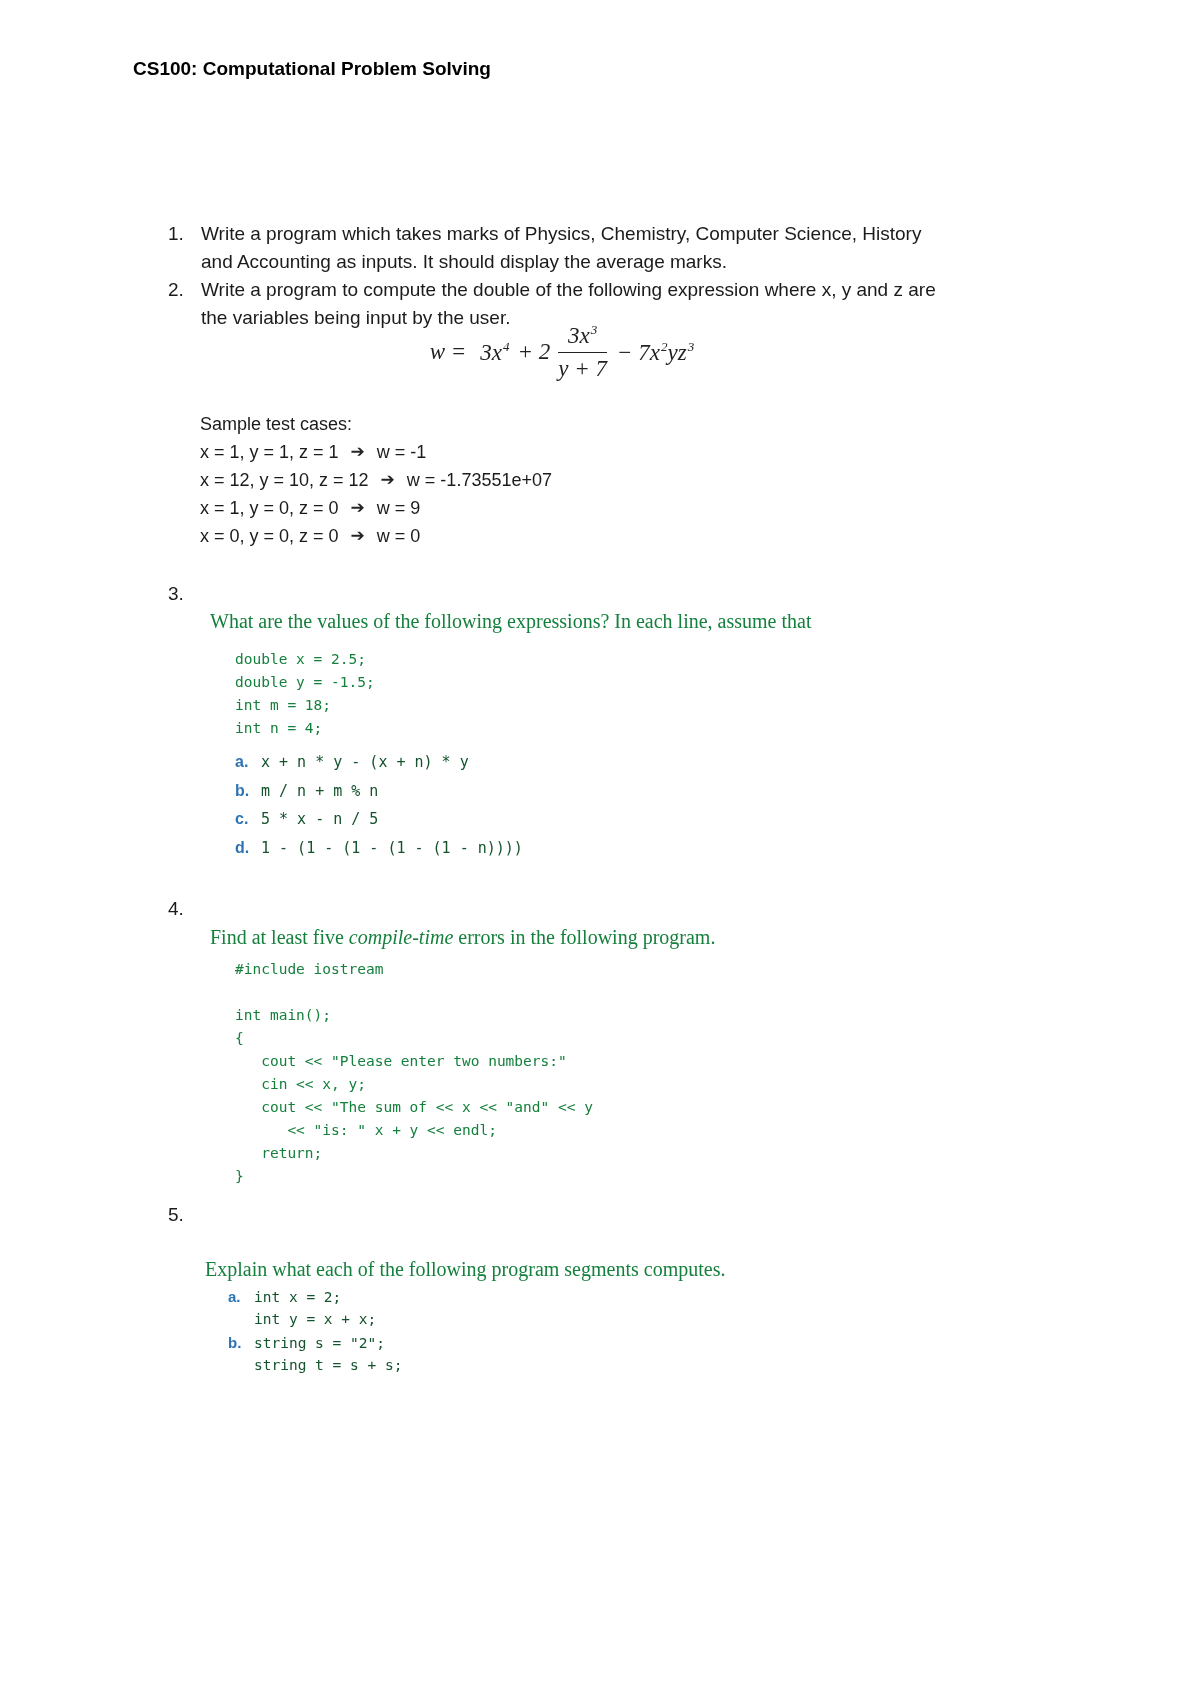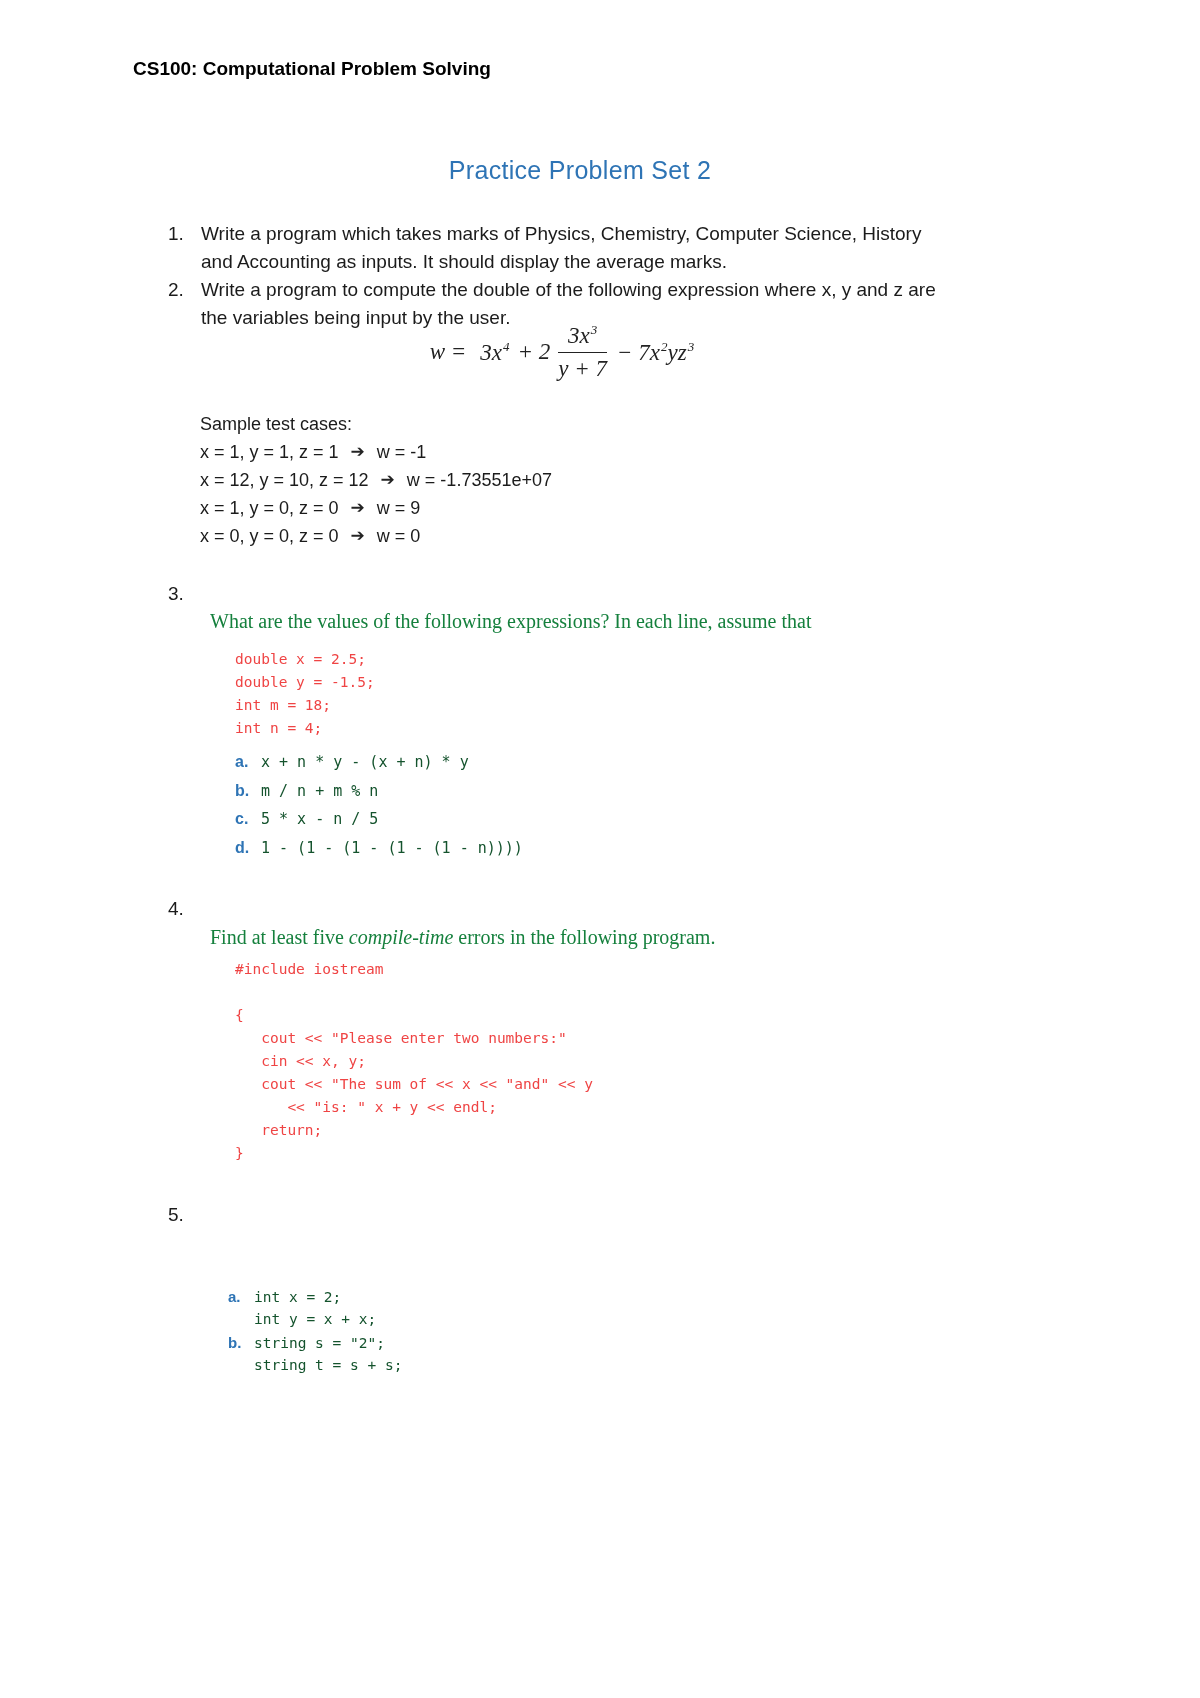--- a/index.html
+++ b/index.html
@@ -39,21 +39,21 @@
   .secnum { left:168px; font-size:19px; }
   .p3num { top:583px; }
   .p4num { top:898px; }
   .p5num { top:1204px; }
 
   .serifq { font-family:"Liberation Serif", serif; font-size:20px; color:#15803d; }
   .q3 { left:210px; top:610px; }
   .q4 { left:210px; top:926px; }
   .q5 { left:205px; top:1258px; }
 
-  .code { font-family:"DejaVu Sans Mono", monospace; font-size:14.5px; line-height:23px; color:#ef4444; }
+  .code { font-family:"DejaVu Sans Mono", monospace; font-size:14.5px; line-height:23px; color:#15803d; }
   .cl { white-space:pre; min-height:23px; }
   .c3 { left:235px; top:648px; }
   .c4 { left:235px; top:958px; }
 
   .exprs3 { left:235px; top:753px; }
   .expr { height:28.5px; display:flex; align-items:baseline; }
   .elabel { display:inline-block; width:26px; font-weight:bold; font-size:16px; flex:0 0 auto; }
   .ecode { font-family:"DejaVu Sans Mono", monospace; font-size:15px; white-space:pre; color:#14532d; }
 
   .seg5 { left:228px; top:1288px; }
@@ -64,21 +64,20 @@
 
   .footer { left:133px; top:1498px; font-size:19px; color:#000; }
 </style>
 </head>
 <body>
 
 <div class="page">
 
   <div class="abs header">CS100: Computational Problem Solving</div>
 
-  <div class="abs title" style="color: rgb(46, 116, 181);">Practice Problem Set 2</div>
 
   <div class="abs problem p1">
     <div class="prow">
       <span class="pnum">1.</span>
       <div class="ptext">Write a program which takes marks of Physics, Chemistry, Computer Science, History and Accounting as inputs. It should display the average marks.</div>
     </div>
   </div>
 
   <div class="abs problem p2">
     <div class="prow">
@@ -149,30 +148,32 @@
     </div>
   </div>
 
   <div class="abs secnum p4num">4.</div>
   <div class="abs serifq q4">
     <span>Find at least five </span><i>compile-time</i><span> errors in the following program.</span>
   </div>
   <div class="abs code c4">
     <div class="cl">#include iostream</div>
     <div class="cl"></div>
+    <div class="cl">int main();</div>
     <div class="cl">{</div>
     <div class="cl">   cout &lt;&lt; "Please enter two numbers:"</div>
     <div class="cl">   cin &lt;&lt; x, y;</div>
     <div class="cl">   cout &lt;&lt; "The sum of &lt;&lt; x &lt;&lt; "and" &lt;&lt; y</div>
     <div class="cl">      &lt;&lt; "is: " x + y &lt;&lt; endl;</div>
     <div class="cl">   return;</div>
     <div class="cl">}</div>
   </div>
 
   <div class="abs secnum p5num">5.</div>
+  <div class="abs serifq q5">Explain what each of the following program segments computes.</div>
   <div class="abs seg5">
     <div class="seg">
       <span class="elabel" style="color: rgb(46, 116, 181);">a.</span>
       <span class="ecode">int x = 2;</span>
     </div>
     <div class="seg cont">
       <span class="ecode">int y = x + x;</span>
     </div>
     <div class="seg">
       <span class="elabel" style="color: rgb(46, 116, 181);">b.</span>

